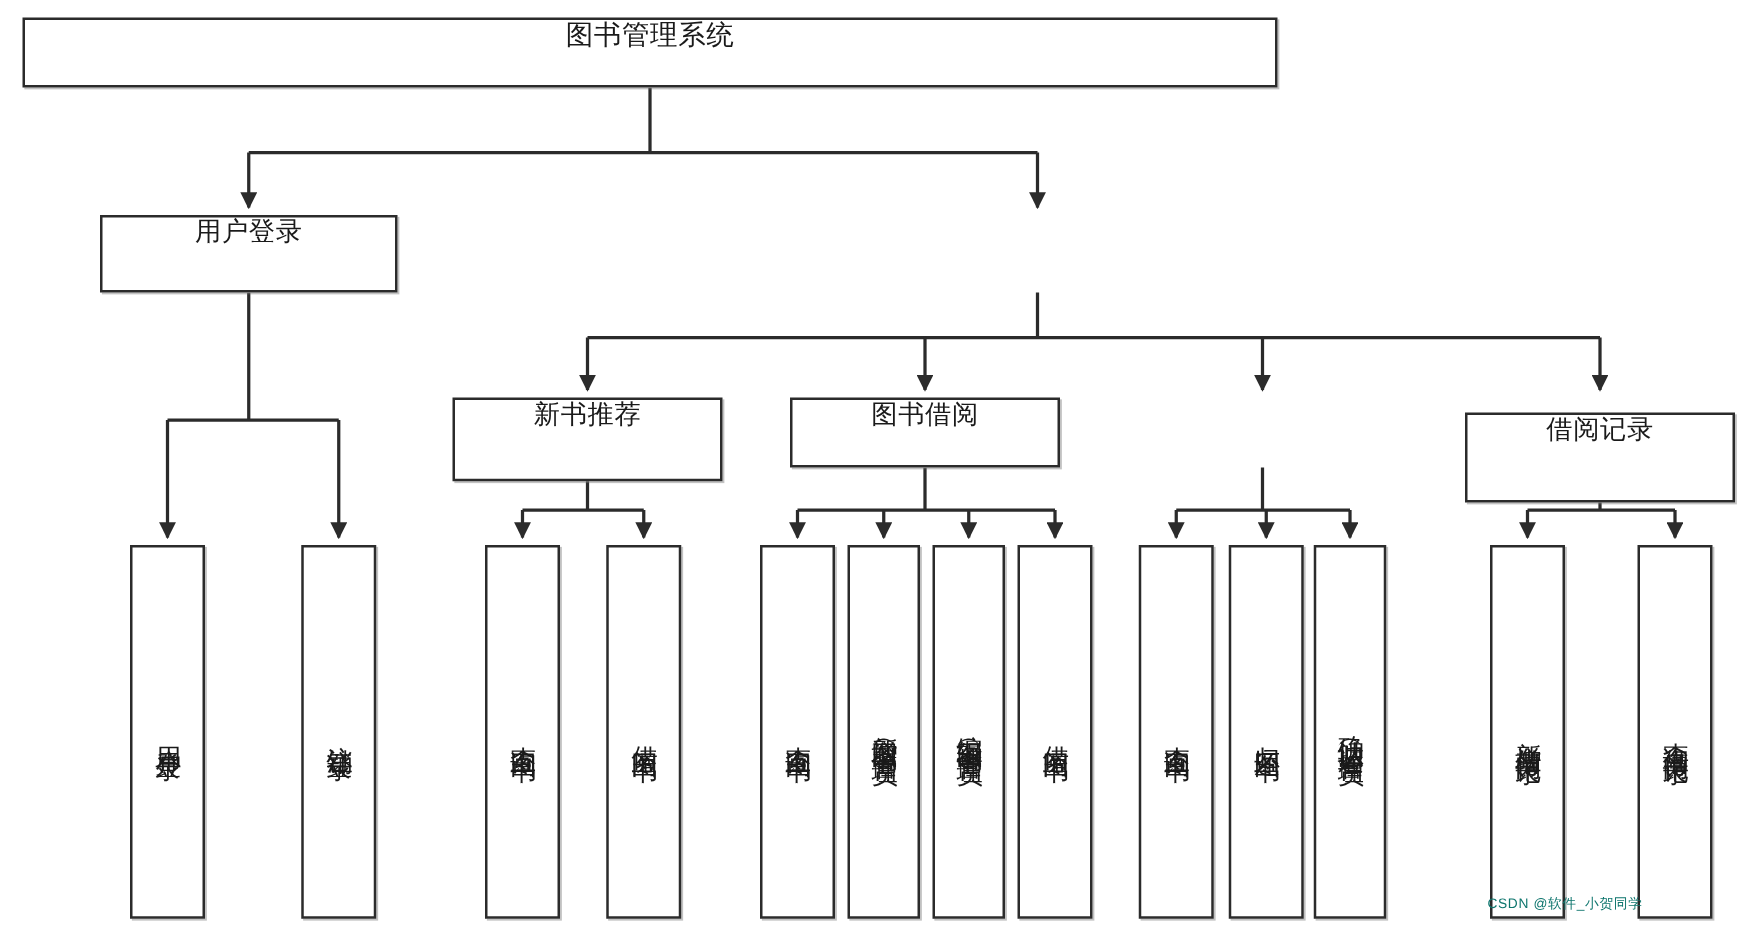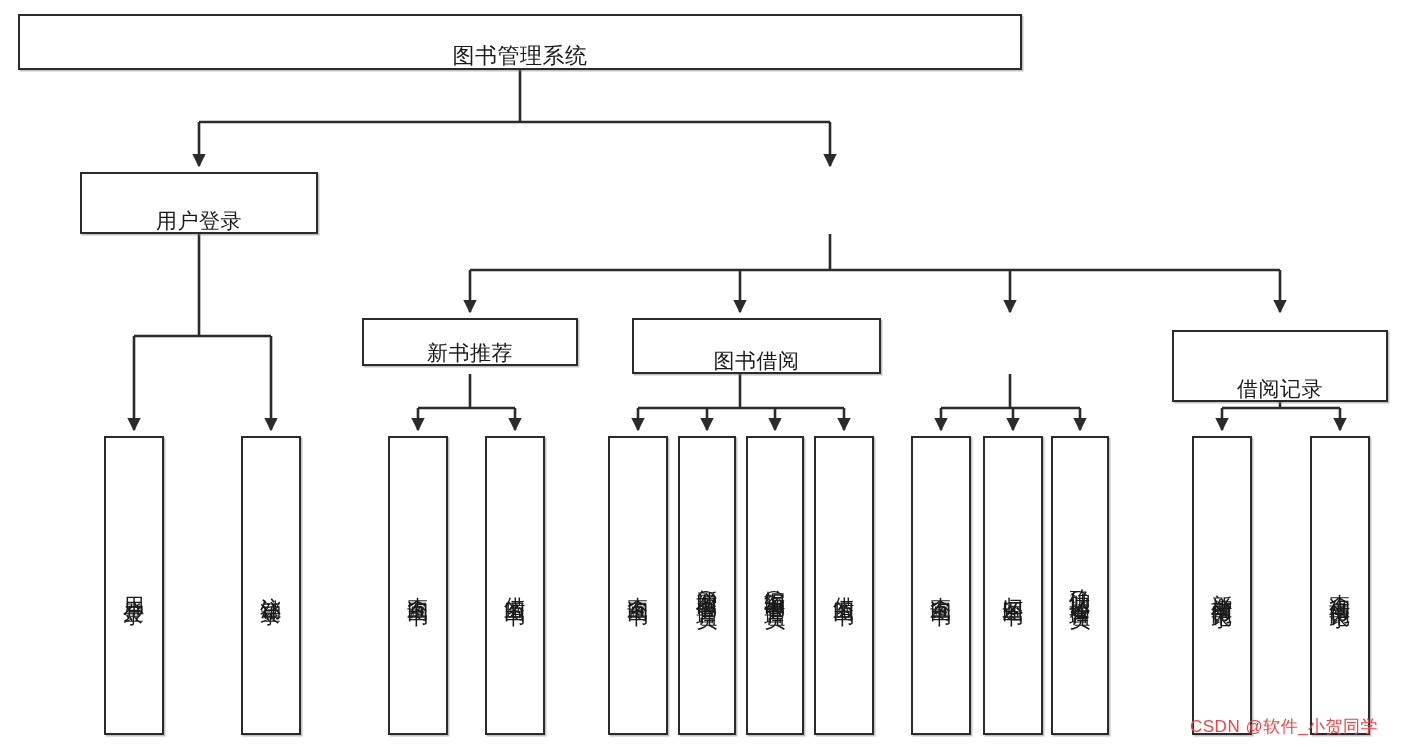--- a/index.html
+++ b/index.html
@@ -26,21 +26,21 @@
     width: 1405px;
     height: 747px;
     pointer-events: none;
   }
   .node {
     position: absolute;
     box-sizing: border-box;
     border: 2px solid #2b2b2b;
     background: #ffffff;
     display: flex;
-    align-items: flex-end;
+    align-items: flex-start;
     justify-content: center;
     box-shadow: 1.5px 1.5px 0 rgba(120,120,120,0.45);
   }
   .node-label {
     color: #1a1a1a;
     letter-spacing: 0.5px;
     white-space: nowrap;
   }
   .node.horizontal .node-label {
     font-size: 21px;
@@ -57,22 +57,22 @@
     writing-mode: vertical-rl;
     text-orientation: upright;
     font-size: 21px;
     line-height: 1.22;
     letter-spacing: 3px;
     white-space: nowrap;
     text-align: center;
   }
   .watermark {
     position: absolute;
-    color: #ef4444;
-    font-size: 17px;
+    color: #0f766e;
+    font-size: 11px;
     letter-spacing: 0.5px;
     white-space: nowrap;
     user-select: none;
   }
 </style>
 </head>
 <body>
 
 <div id="diagram-root">
 
@@ -129,24 +129,24 @@
   </svg>
 
   <div class="node root horizontal" style="left:18px; top:14px; width:1004px; height:56px;">
     <span class="node-label">图书管理系统</span>
   </div>
 
   <div class="node horizontal" style="left:80px; top:172px; width:238px; height:62px;">
     <span class="node-label">用户登录</span>
   </div>
 
-  <div class="node horizontal" style="left:362px; top:318px; width:216px; height:48px;">
+  <div class="node horizontal" style="left:362px; top:318px; width:216px; height:67px;">
     <span class="node-label">新书推荐</span>
   </div>
-  <div class="node horizontal" style="left:632px; top:318px; width:249px; height:56px;">
+  <div class="node horizontal" style="left:632px; top:318px; width:216px; height:56px;">
     <span class="node-label">图书借阅</span>
   </div>
   <div class="node horizontal" style="left:1172px; top:318px; width:216px; height:72px;margin-top:12px;">
     <span class="node-label">借阅记录</span>
   </div>
 
   <div class="node vertical" style="left:104px; top:436px; width:60px; height:299px;">
     <span class="node-label">用户登录</span>
   </div>
   <div class="node vertical" style="left:241px; top:436px; width:60px; height:299px;">

